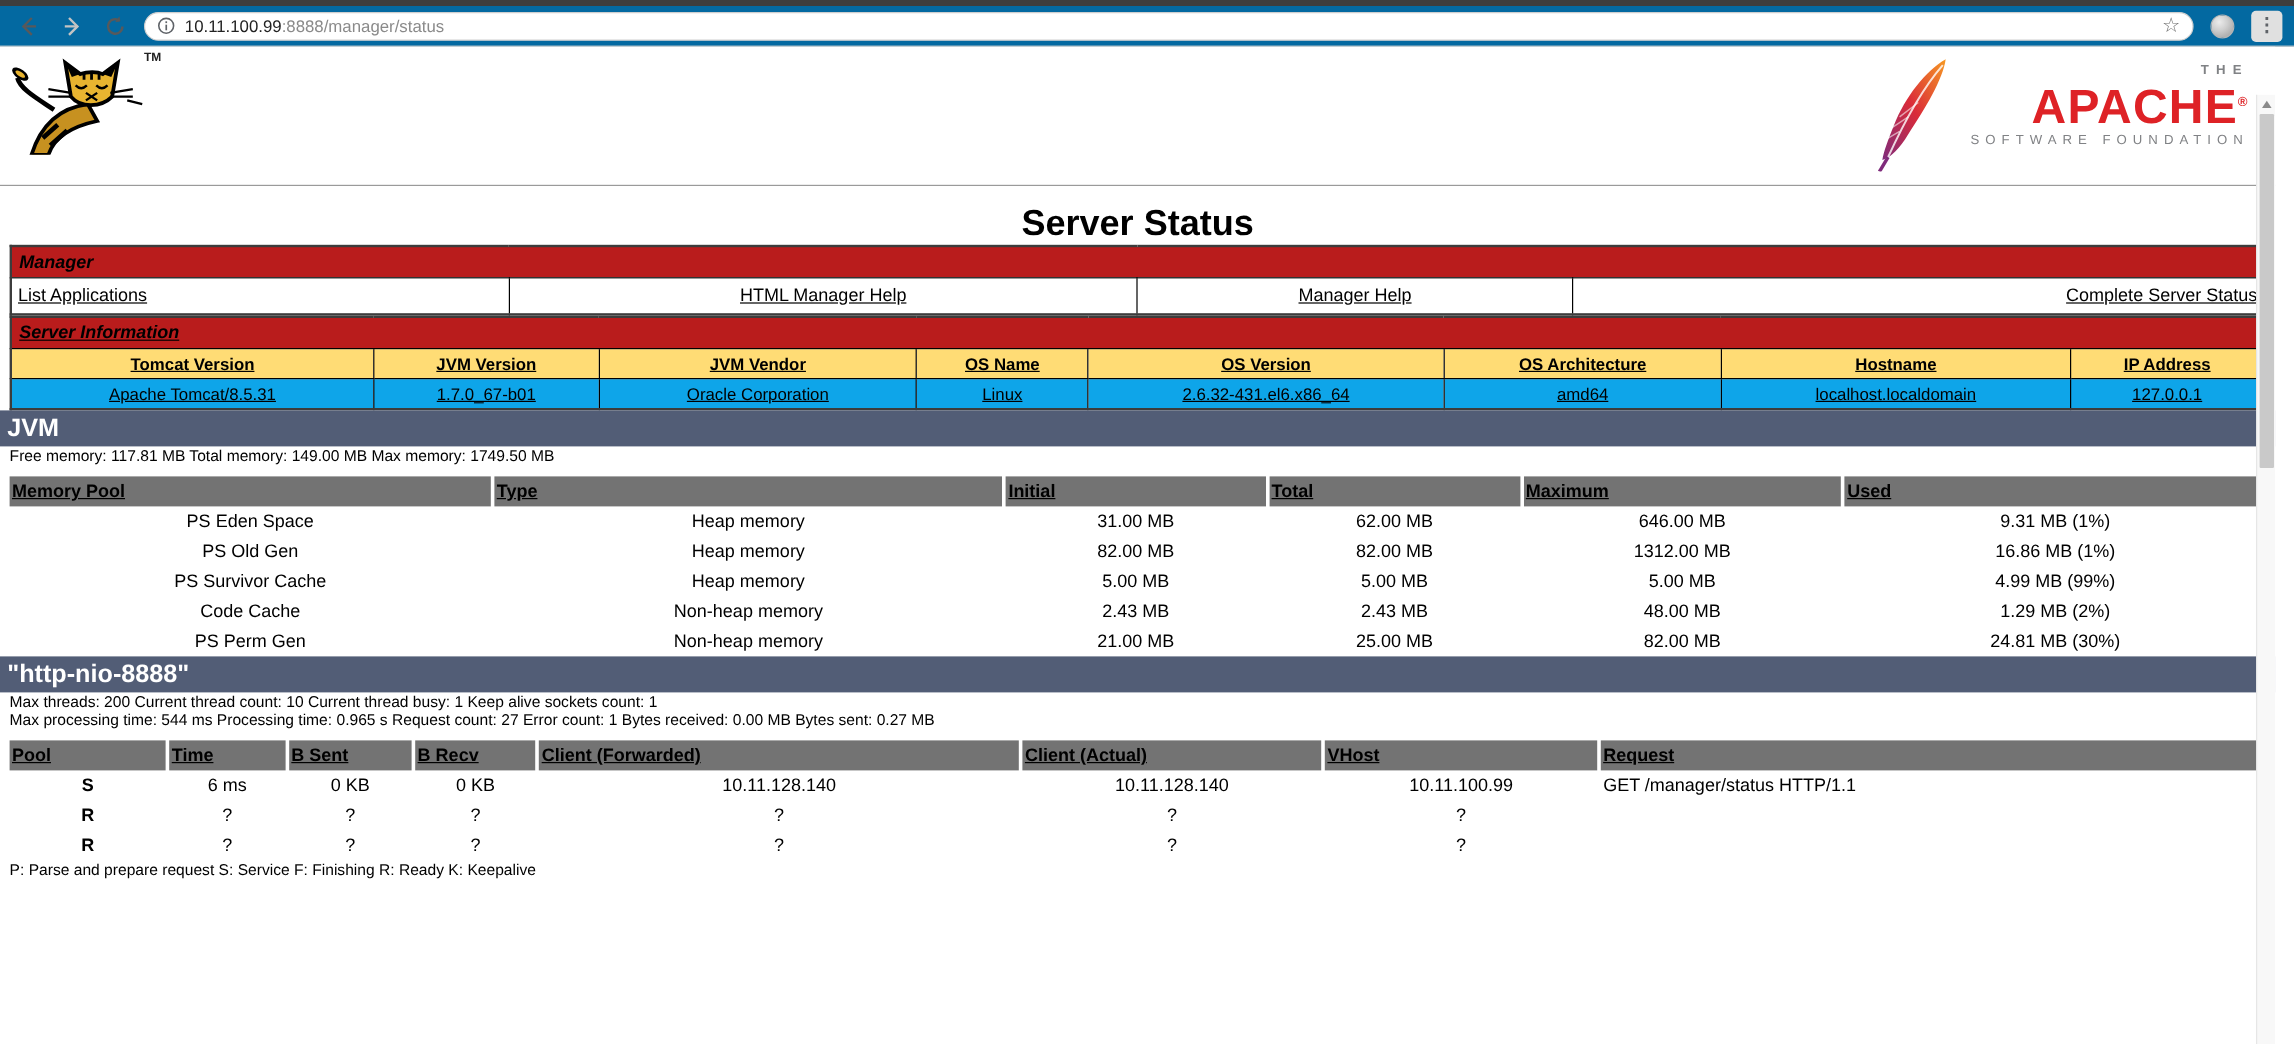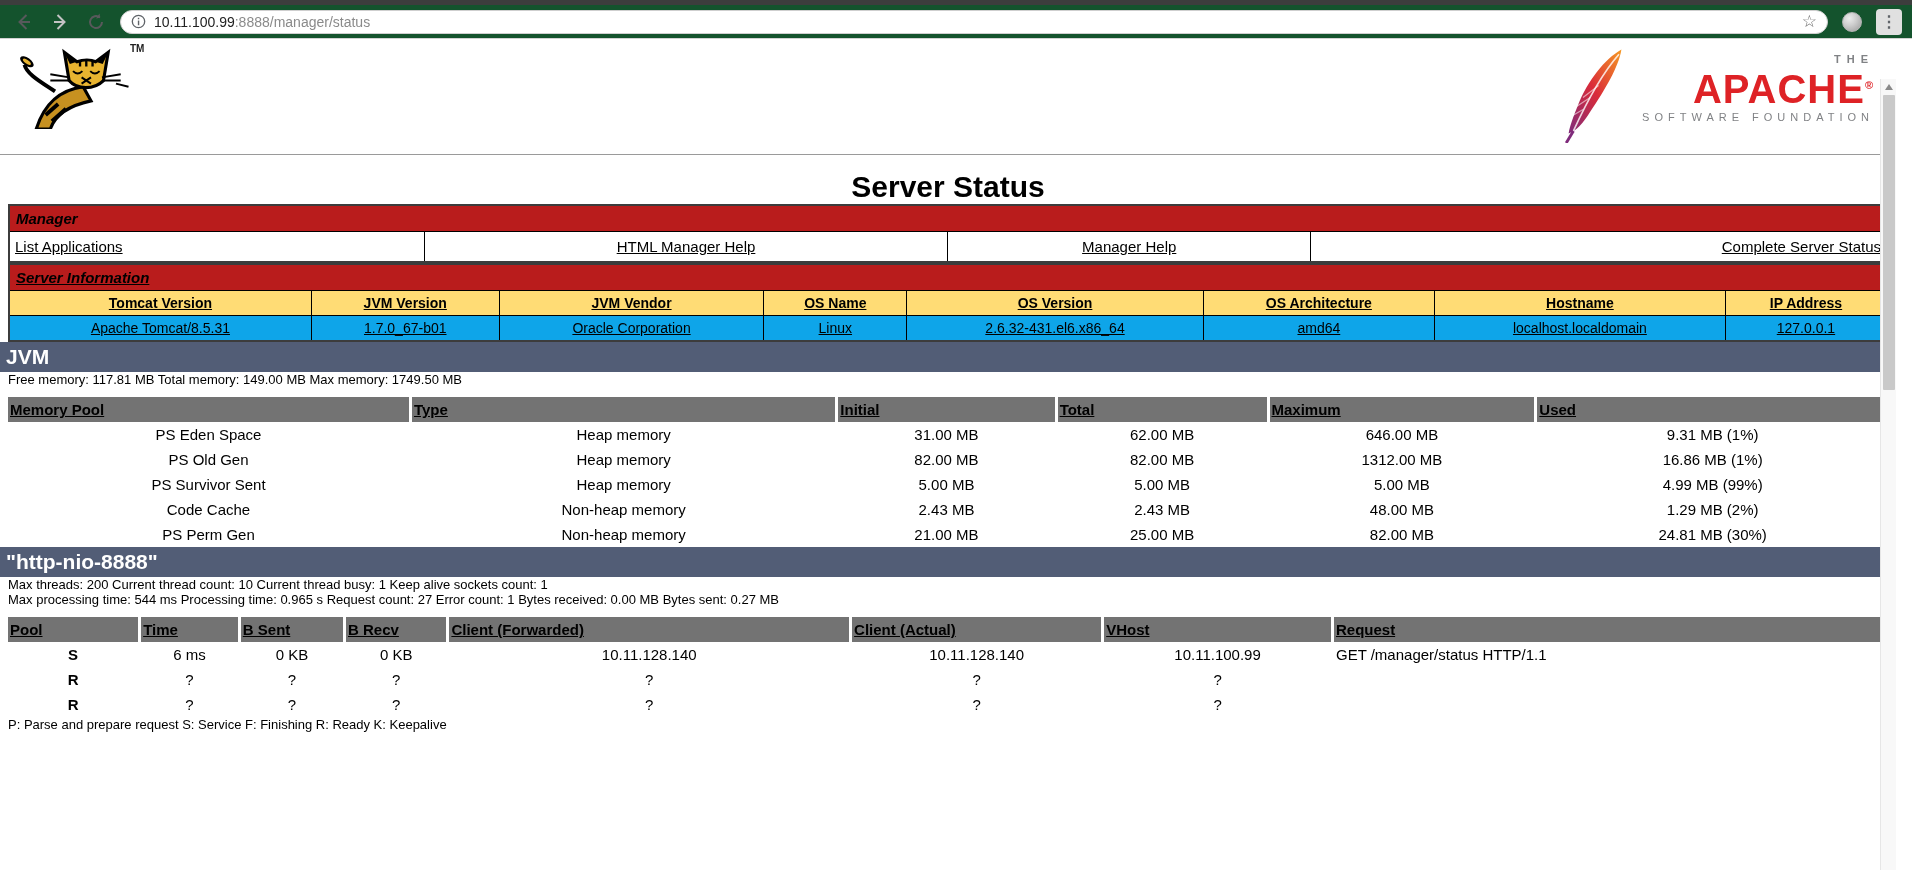--- a/index.html
+++ b/index.html
@@ -5,21 +5,21 @@
   * { box-sizing: border-box; }
   html,body { margin:0; padding:0; }
   body {
     width:1912px; height:871px; overflow:hidden;
     background:#fff; font-family:"Liberation Sans", sans-serif; color:#000;
   }
 
   
   .tabstrip { height:5px; background:#3d3d3d; }
   .toolbar {
-    height:34px; background:#14532d; border-bottom:1px solid #d2d2d2;
+    height:34px; background:#0369a1; border-bottom:1px solid #d2d2d2;
     display:flex; align-items:center; padding:0 10px 0 12px;
   }
   .nav-btn { width:24px; height:24px; display:flex; align-items:center; justify-content:center; flex:0 0 auto; margin-right:12px; }
   .url-bar {
     flex:1; height:24px; background:#fff; border:1px solid #cfcfcf; border-radius:13px;
     display:flex; align-items:center; padding:0 10px; margin-right:14px;
   }
   .info-badge { width:15px; height:15px; flex:0 0 auto; margin-right:8px; }
   .url-text { font-size:14px; white-space:nowrap; overflow:hidden; flex:1; }
   .url-host { color:#222; }
@@ -33,21 +33,21 @@
   .menu-btn {
     width:26px; height:26px; border-radius:4px; background:#e0e0e0; flex:0 0 auto;
     display:flex; align-items:center; justify-content:center;
     font-size:16px; color:#5f6368; font-weight:bold; line-height:1;
   }
 
   
   .page { position:relative; width:1896px; height:831px; overflow:hidden; background:#fff; }
 
   .logo-row { position:relative; height:115px; }
-  .tomcat-wrap { position:absolute; left:14px; top:4px; }
+  .tomcat-wrap { position:absolute; left:4px; top:4px; }
   .tm-mark { position:absolute; left:116px; top:0px; font-size:10px; font-weight:bold; color:#222; }
   .apache-wrap { position:absolute; right:22px; top:8px; display:flex; align-items:flex-start;text-align:right; }
   .apache-text { margin-left:10px; padding-top:6px; }
   .apache-the { font-size:11px; letter-spacing:6px; color:#808285; font-weight:bold; }
   .apache-name { font-size:40px; line-height:40px; color:#DE2226; font-weight:bold; letter-spacing:1px; }
   .apache-reg { font-size:11px; color:#DE2226; vertical-align:super; }
   .apache-sub { font-size:11px; letter-spacing:5px; color:#808285; margin-top:2px; }
 
   .rule { border:none; border-top:1px solid #9a9a9a; margin:0; }
 
@@ -280,21 +280,21 @@
     </tr>
     <tr>
       <td>PS Old Gen</td>
       <td>Heap memory</td>
       <td>82.00 MB</td>
       <td>82.00 MB</td>
       <td>1312.00 MB</td>
       <td>16.86 MB (1%)</td>
     </tr>
     <tr>
-      <td>PS Survivor Sent</td>
+      <td>PS Survivor Cache</td>
       <td>Heap memory</td>
       <td>5.00 MB</td>
       <td>5.00 MB</td>
       <td>5.00 MB</td>
       <td>4.99 MB (99%)</td>
     </tr>
     <tr>
       <td>Code Cache</td>
       <td>Non-heap memory</td>
       <td>2.43 MB</td>

